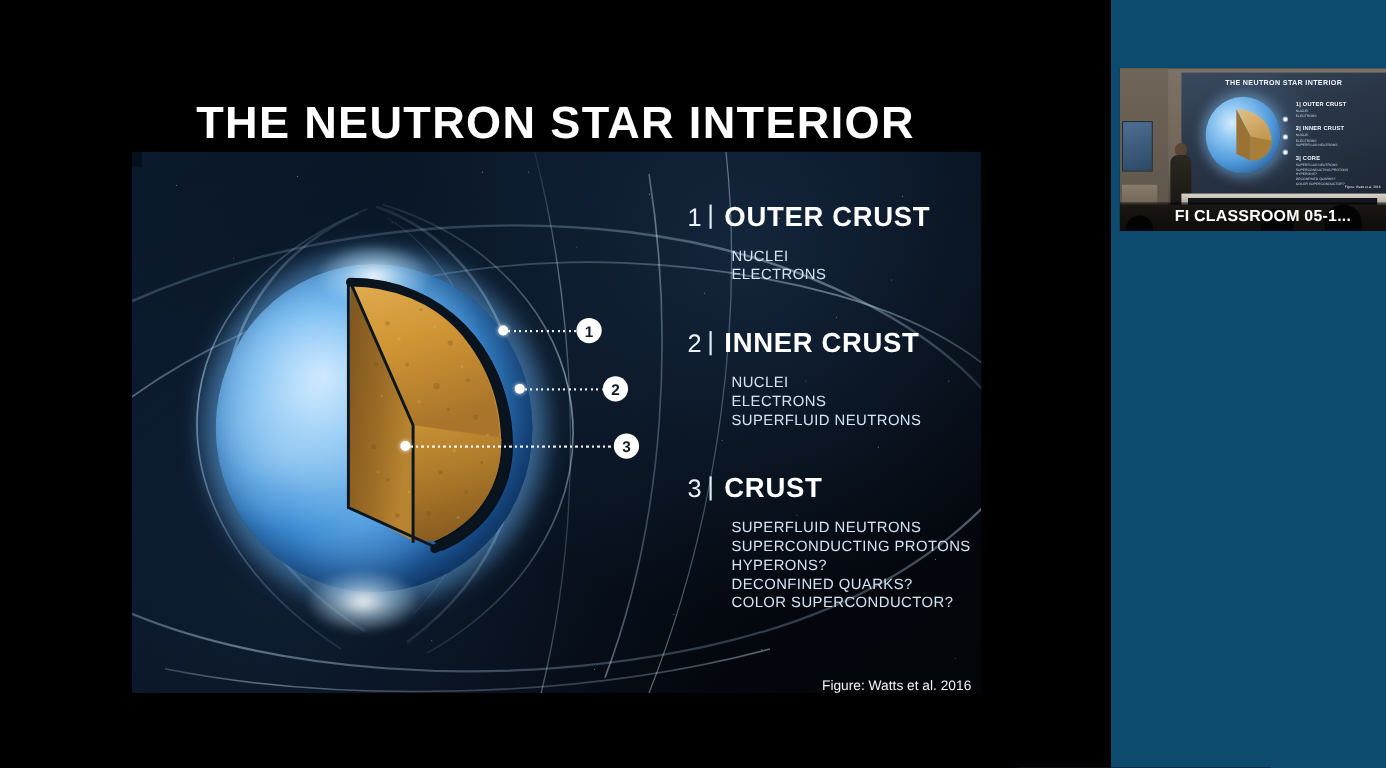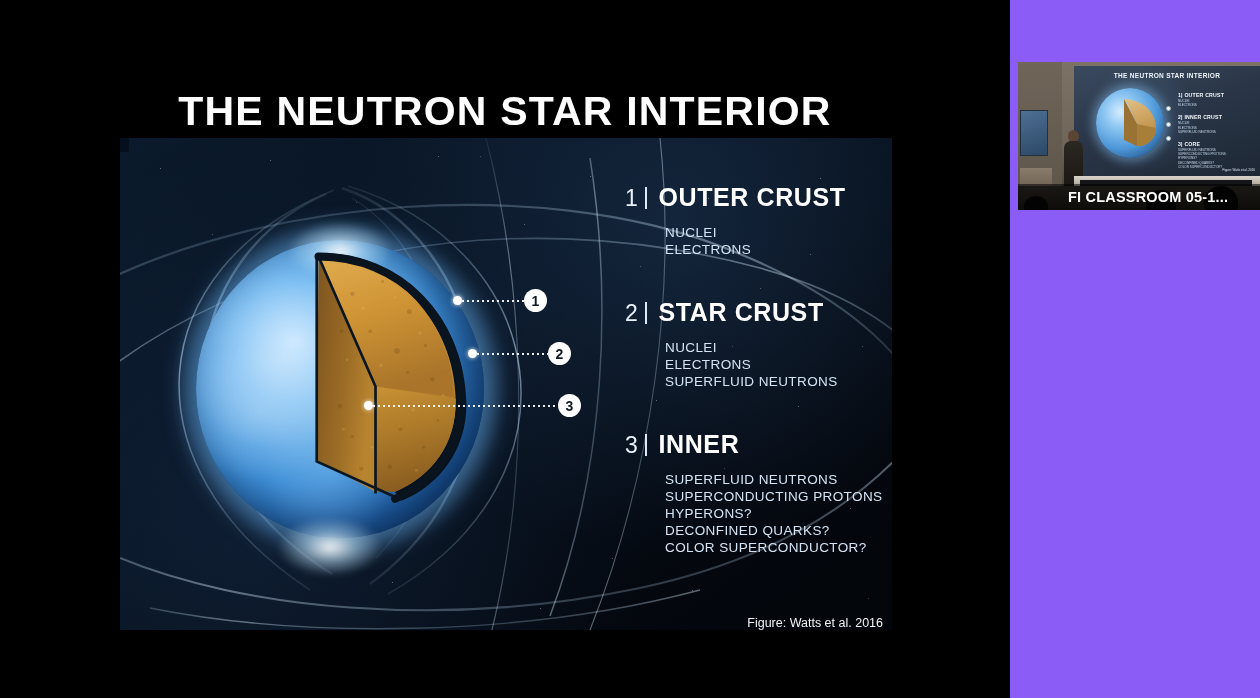--- a/index.html
+++ b/index.html
@@ -9,21 +9,21 @@
     width: 1260px;
     height: 698px;
     overflow: hidden;
     font-family: "Liberation Sans", sans-serif;
   }
 
   #root {
     position: relative;
     width: 1260px;
     height: 698px;
-    background: #8b5cf6;
+    background: #0c4a6e;
   }
 
   
   .stage {
     position: absolute;
     left: 0;
     top: 0;
     width: 1010px;
     height: 698px;
     background: #000000;
@@ -554,36 +554,36 @@
             <li>ELECTRONS</li>
           </ul>
         </div>
 
         <div class="gap-1"></div>
 
         <div class="layer">
           <div class="layer-head">
             <span class="layer-index">2</span>
             <span class="layer-sep"></span>
-            <span class="layer-name">STAR CRUST</span>
+            <span class="layer-name">INNER CRUST</span>
           </div>
           <ul class="layer-items">
             <li>NUCLEI</li>
             <li>ELECTRONS</li>
             <li>SUPERFLUID NEUTRONS</li>
           </ul>
         </div>
 
         <div class="gap-2"></div>
 
         <div class="layer">
           <div class="layer-head">
             <span class="layer-index">3</span>
             <span class="layer-sep"></span>
-            <span class="layer-name">INNER</span>
+            <span class="layer-name">CRUST</span>
           </div>
           <ul class="layer-items">
             <li>SUPERFLUID NEUTRONS</li>
             <li>SUPERCONDUCTING PROTONS</li>
             <li>HYPERONS?</li>
             <li>DECONFINED QUARKS?</li>
             <li>COLOR SUPERCONDUCTOR?</li>
           </ul>
         </div>
       </div>

